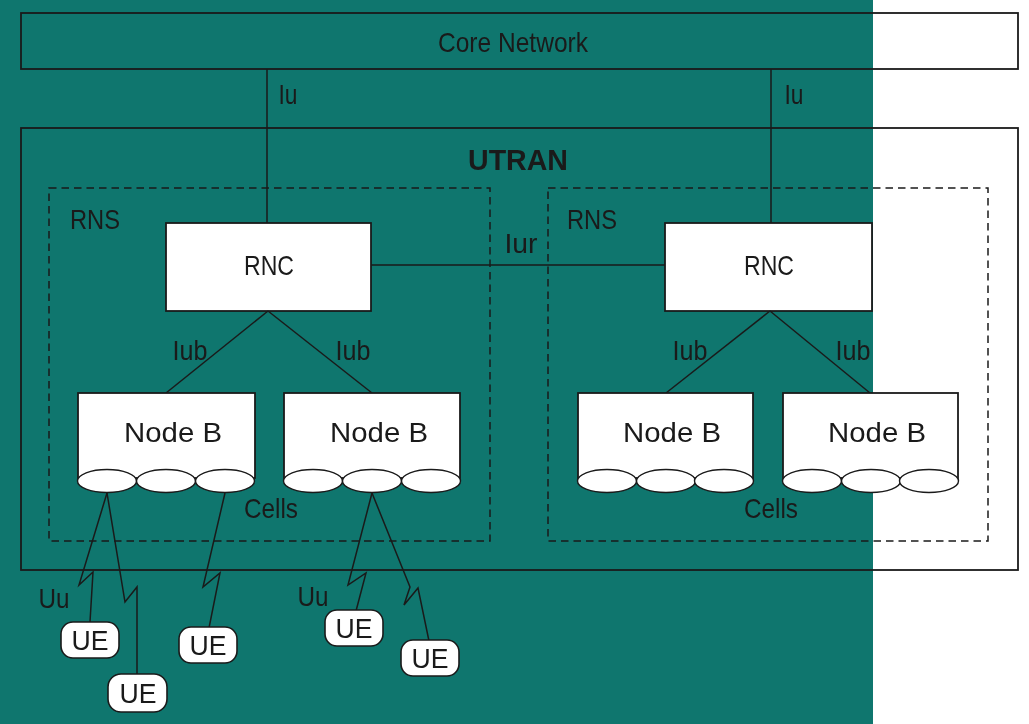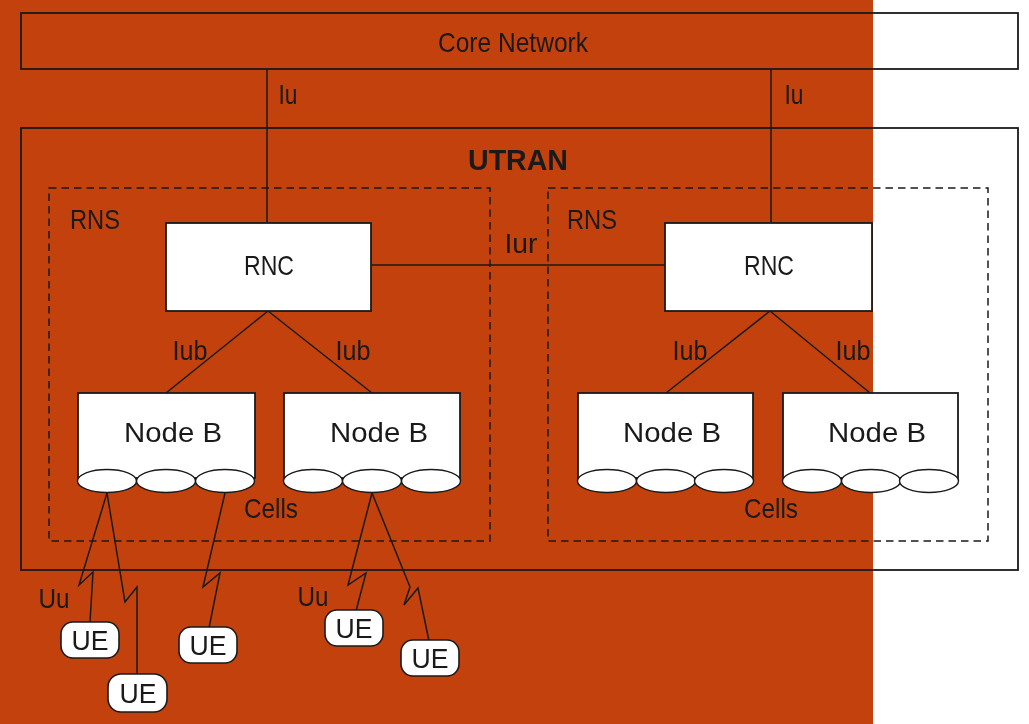--- a/index.html
+++ b/index.html
@@ -1,16 +1,16 @@
 <!DOCTYPE html>
 <html><head>
 <meta charset="utf-8">
 <style>
   html, body { margin: 0; padding: 0; background: #ffffff; }
-  .stage { width: 873px; height: 724px; position: relative; background: #c2410c; }
+  .stage { width: 873px; height: 724px; position: relative; background: #0f766e; }
   svg text {
     font-family: "Liberation Sans", sans-serif;
     font-size: 28px;
     fill: #1a1a1a;
   }
   svg text.bold { font-weight: bold; font-size: 30px; }
   .solid-box { fill: none; stroke: #1a1a1a; stroke-width: 1.8; }
   .white-box { fill: #ffffff; stroke: #1a1a1a; stroke-width: 1.8; }
   .dashed-box { fill: none; stroke: #1a1a1a; stroke-width: 1.5; stroke-dasharray: 7.5 5; }
   .link { fill: none; stroke: #1a1a1a; stroke-width: 1.5; }

